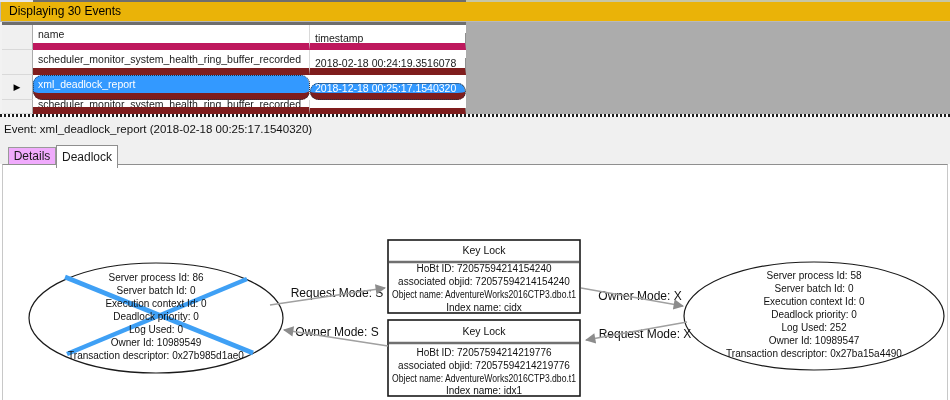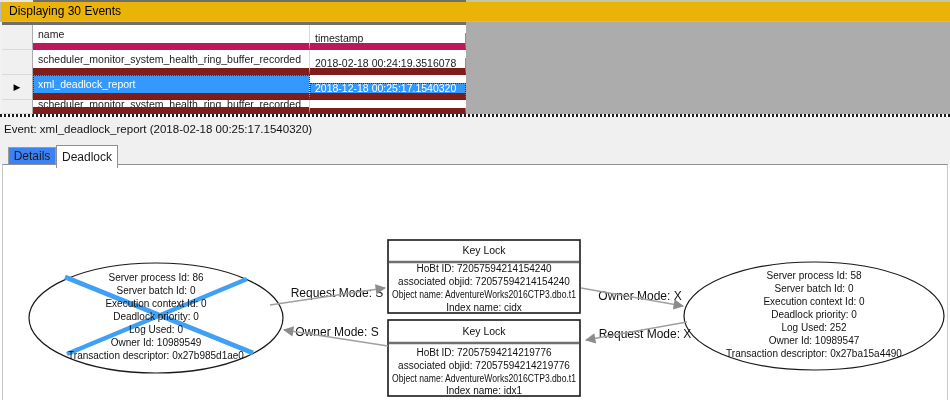--- a/index.html
+++ b/index.html
@@ -38,37 +38,37 @@
     font-size:9px; color:#000;
   }
   .cell {
     font-size:10.5px; white-space:nowrap; overflow:hidden;
     display:flex; align-items:center; padding-left:5px; background:#fff;
     border-bottom:7px solid #7f1d1d;
   }
   .cell.name { width:277px; flex:0 0 277px; border-right:1px solid #D9D9D9; }
   .cell.ts   { width:156px; flex:0 0 156px; border-right:1px solid #8F8F8F;margin-top:8px; }
   .g-head .cell { border-bottom:7px solid #be185d; }
-  .g-row.selected .cell { background:#3399FF; color:#fff; outline:1px dotted #234; outline-offset:-1px; }
+  .g-row.selected .cell { background:#3399FF; color:#fff; outline:1px dotted #234; outline-offset:-1px;border-radius:9px; }
   #gray-area { left:466px; top:22px; width:484px; height:92px; background:#ACACAC; }
 
   
   #ants { left:0; top:114px; width:950px; height:3px;
     background:repeating-linear-gradient(90deg,#1d1d1d 0 2px,#fafafa 2px 4px); }
 
   
   #eventbar { left:0; top:117px; width:950px; height:25px; background:#F0F0F0;
     font-size:11.5px; line-height:25px; padding-left:4px; color:#111; }
 
   
   #tabstrip { left:0; top:142px; width:950px; height:22px; background:#F0F0F0; }
   .tab { position:absolute; display:flex; align-items:center; justify-content:center;
     font-size:12px; color:#1a1a1a; }
   #tab-details { left:8px; top:5px; width:48px; height:17px;
-    background:#3b82f6; border:1px solid #9A9A9A; border-bottom:none; z-index:1; }
+    background:#f0abfc; border:1px solid #9A9A9A; border-bottom:none; z-index:1; }
   #tab-deadlock { left:56px; top:3px; width:62px; height:23px;
     background:#FFFFFF; border:1px solid #8F8F8F; border-bottom:none; z-index:3; }
 
   
   #content { left:2px; top:164px; width:946px; height:236px; background:#fff;
     border-top:1px solid #8F8F8F; border-left:1px solid #C8C8C8; border-right:1px solid #C8C8C8; z-index:1; }
   #graph-svg { left:0; top:164px; width:950px; height:236px; z-index:2; }
 
   .node-shape { fill:#fff; stroke:#1a1a1a; }
   .node-t { font-family:"Liberation Sans",sans-serif; font-size:10px; fill:#111; text-anchor:middle; }

